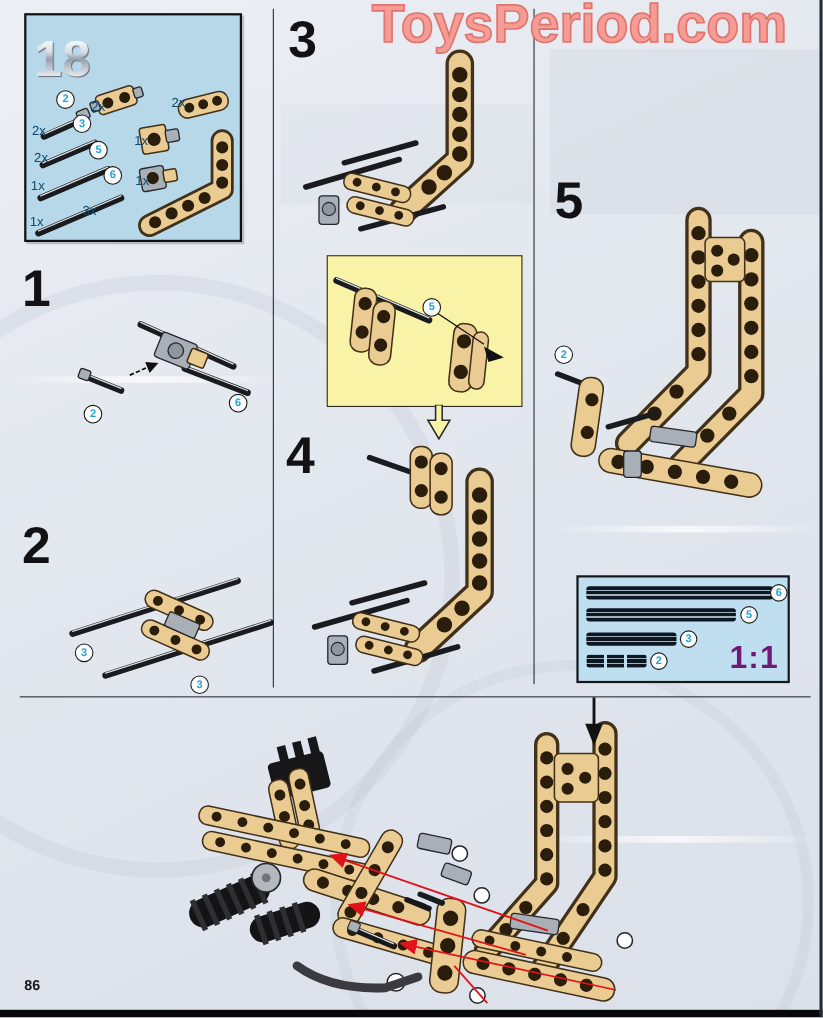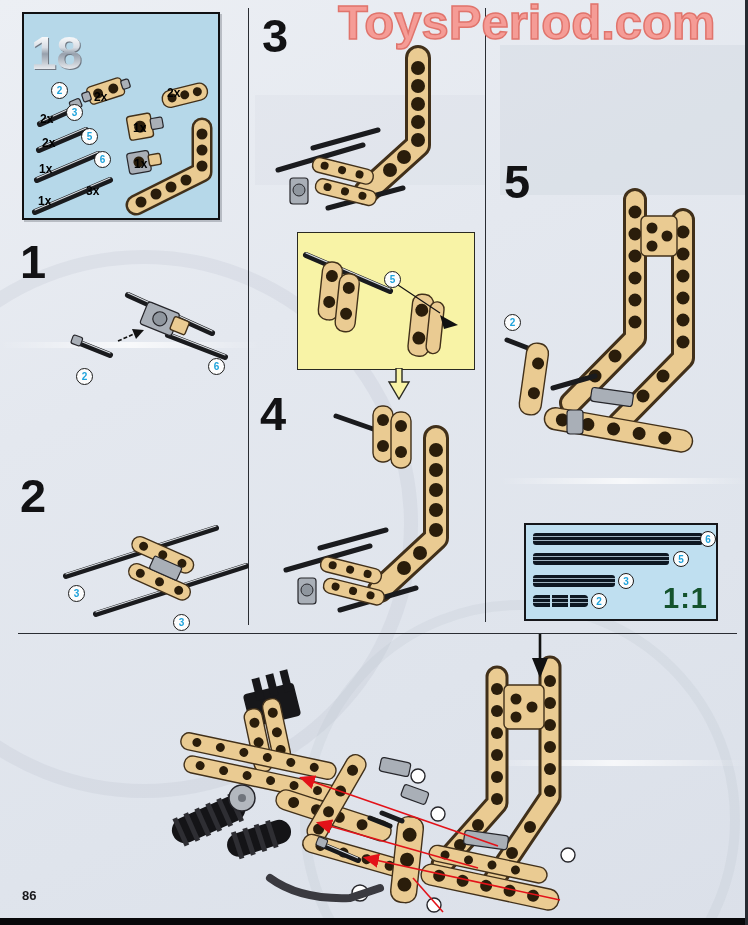--- a/index.html
+++ b/index.html
@@ -23,21 +23,21 @@
   .vline{width:1px;background:#2a2d33;}
   .hline{height:1px;background:#2a2d33;}
   
   .step-num{font-weight:900;font-size:47px;color:#121214;line-height:1;z-index:6;}
   
   .callout{
     position:absolute;width:17px;height:17px;border-radius:50%;background:#fdfdfd;
     border:1.3px solid #1c1c1c;color:#1fa3dc;font-weight:bold;font-size:10px;
     display:flex;align-items:center;justify-content:center;z-index:8;box-sizing:border-box;
   }
-  .count{position:absolute;font-weight:bold;font-size:12px;color:#000000;z-index:7;padding-left:11px;}
+  .count{position:absolute;font-weight:normal;font-size:12px;color:#0c4a6e;z-index:7;}
   
   .parts-window{
     left:22px;top:12px;width:194px;height:204px;background:#b6d8e9;
     border:2px solid #101012;box-shadow:2px 2px 0 rgba(40,48,60,.25);z-index:5;
   }
   .titlebar{
     position:absolute;left:0;top:0;right:0;height:15px;border-bottom:2px solid #101012;
     background:repeating-linear-gradient(to bottom,#202024 0 1.5px,#dcdcdc 1.5px 2.5px,#202024 2.5px 4px);
   }
   .logo-chip{
@@ -68,21 +68,21 @@
     border:2px solid #15161a;z-index:6;box-sizing:border-box;
   }
   .axle-bar{
     position:absolute;height:12px;border-radius:3px;background:
       linear-gradient(to bottom,#0d1722 0 26%,#9db1bf 26% 34%,#0d1722 34% 62%,#9db1bf 62% 70%,#0d1722 70% 100%);
   }
   .axle-bar.notched{
     -webkit-mask:linear-gradient(90deg,#000 0 30%,transparent 30% 35%,#000 35% 63%,transparent 63% 68%,#000 68% 100%);
             mask:linear-gradient(90deg,#000 0 30%,transparent 30% 35%,#000 35% 63%,transparent 63% 68%,#000 68% 100%);
   }
-  .scale-label{position:absolute;right:8px;bottom:4px;font-size:29px;font-weight:900;color:#14532d;letter-spacing:1px;}
+  .scale-label{position:absolute;right:8px;bottom:4px;font-size:29px;font-weight:900;color:#701a75;letter-spacing:1px;}
   .scale-box .callout{width:16px;height:16px;}
   .page-num{left:22px;bottom:22px;font-size:13px;font-weight:bold;color:#17171a;z-index:10;}
   .edge-bottom{left:0;bottom:0;width:748px;height:7px;background:#08080a;z-index:30;}
   .edge-right{right:0;top:0;width:3px;height:925px;background:#262a31;z-index:30;}
   svg{display:block;}
   .beam-o{stroke:#41301a;fill:none;stroke-linecap:round;stroke-linejoin:round;}
   .beam-f{stroke:#eacb92;fill:none;stroke-linecap:round;stroke-linejoin:round;}
   .hole{fill:#2a1d0b;}
   .rod{stroke:#1a1b1e;stroke-linecap:round;}
   .rodhl{stroke:#d9dde2;stroke-linecap:round;}

